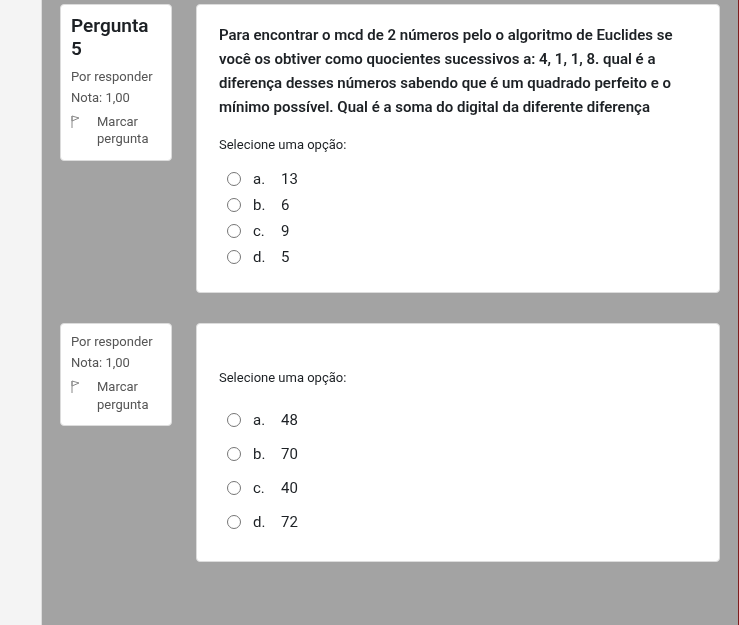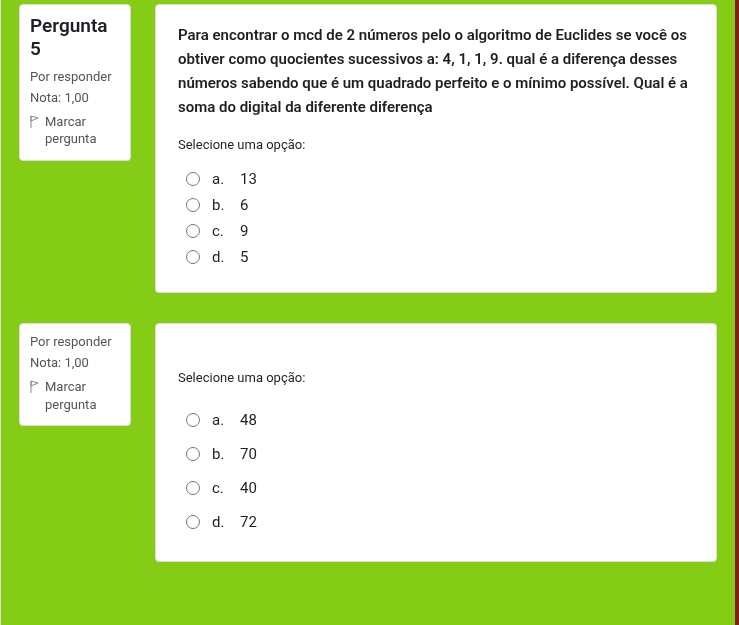--- a/index.html
+++ b/index.html
@@ -4,25 +4,26 @@
   <style>
     * { box-sizing: border-box; margin: 0; padding: 0; }
     body {
       font-family: -apple-system, BlinkMacSystemFont, "Segoe UI", Roboto, Arial, sans-serif;
       background: #f4f4f4;
       width: 739px;
       padding: 0;
       color: #333;
     }
     .page {
-      background: #84cc16;
+      background: #a3a3a3;
       border-left: 1px solid #ddd;
-      border-right: 4px solid #7f1d1d;
+      border-right: 1px solid #7f1d1d;
       min-height: 625px;
       padding: 0 18px;
+      margin-left: 41px;
     }
     .question-block {
       display: flex;
       gap: 24px;
       padding-top: 2px;
       padding-bottom: 28px;
     }
     .question-block:first-child { padding-top: 4px; }
     .info-card {
       width: 112px;
@@ -49,21 +50,21 @@
       font-size: 13px;
       color: #555;
       margin-bottom: 8px;
     }
     .flag {
       font-size: 13px;
       color: #555;
       cursor: pointer;
       display: flex;
       align-items: flex-start;
-      gap: 5px;
+      gap: 16px;
       line-height: 1.35;
     }
     .flag-icon {
       width: 10px;
       height: 14px;
       flex-shrink: 0;
       margin-top: 2px;
     }
     .content-card {
       flex: 1;
@@ -120,21 +121,21 @@
       <div class="status">Por responder</div>
       <div class="grade">Nota: 1,00</div>
       <div class="flag">
         <svg class="flag-icon" viewBox="0 0 10 14">
           <path d="M1 1 L1 13 M1 1 L8 3 L1 6 Z" fill="none" stroke="#888" stroke-width="1"></path>
         </svg>
         <span>Marcar pergunta</span>
       </div>
     </div>
     <div class="content-card">
-      <div class="qtext">Para encontrar o mcd de 2 números pelo o algoritmo de Euclides se você os obtiver como quocientes sucessivos a: 4, 1, 1, 9. qual é a diferença desses números sabendo que é um quadrado perfeito e o mínimo possível. Qual é a soma do digital da diferente diferença</div>
+      <div class="qtext">Para encontrar o mcd de 2 números pelo o algoritmo de Euclides se você os obtiver como quocientes sucessivos a: 4, 1, 1, 8. qual é a diferença desses números sabendo que é um quadrado perfeito e o mínimo possível. Qual é a soma do digital da diferente diferença</div>
       <div class="prompt">Selecione uma opção:</div>
       <div class="options">
         <label class="option-row">
           <input type="radio" name="q5" style="">
           <span class="opt-letter">a.</span>
           <span class="opt-value">13</span>
         </label>
         <label class="option-row">
           <input type="radio" name="q5" style="">
           <span class="opt-letter">b.</span>

